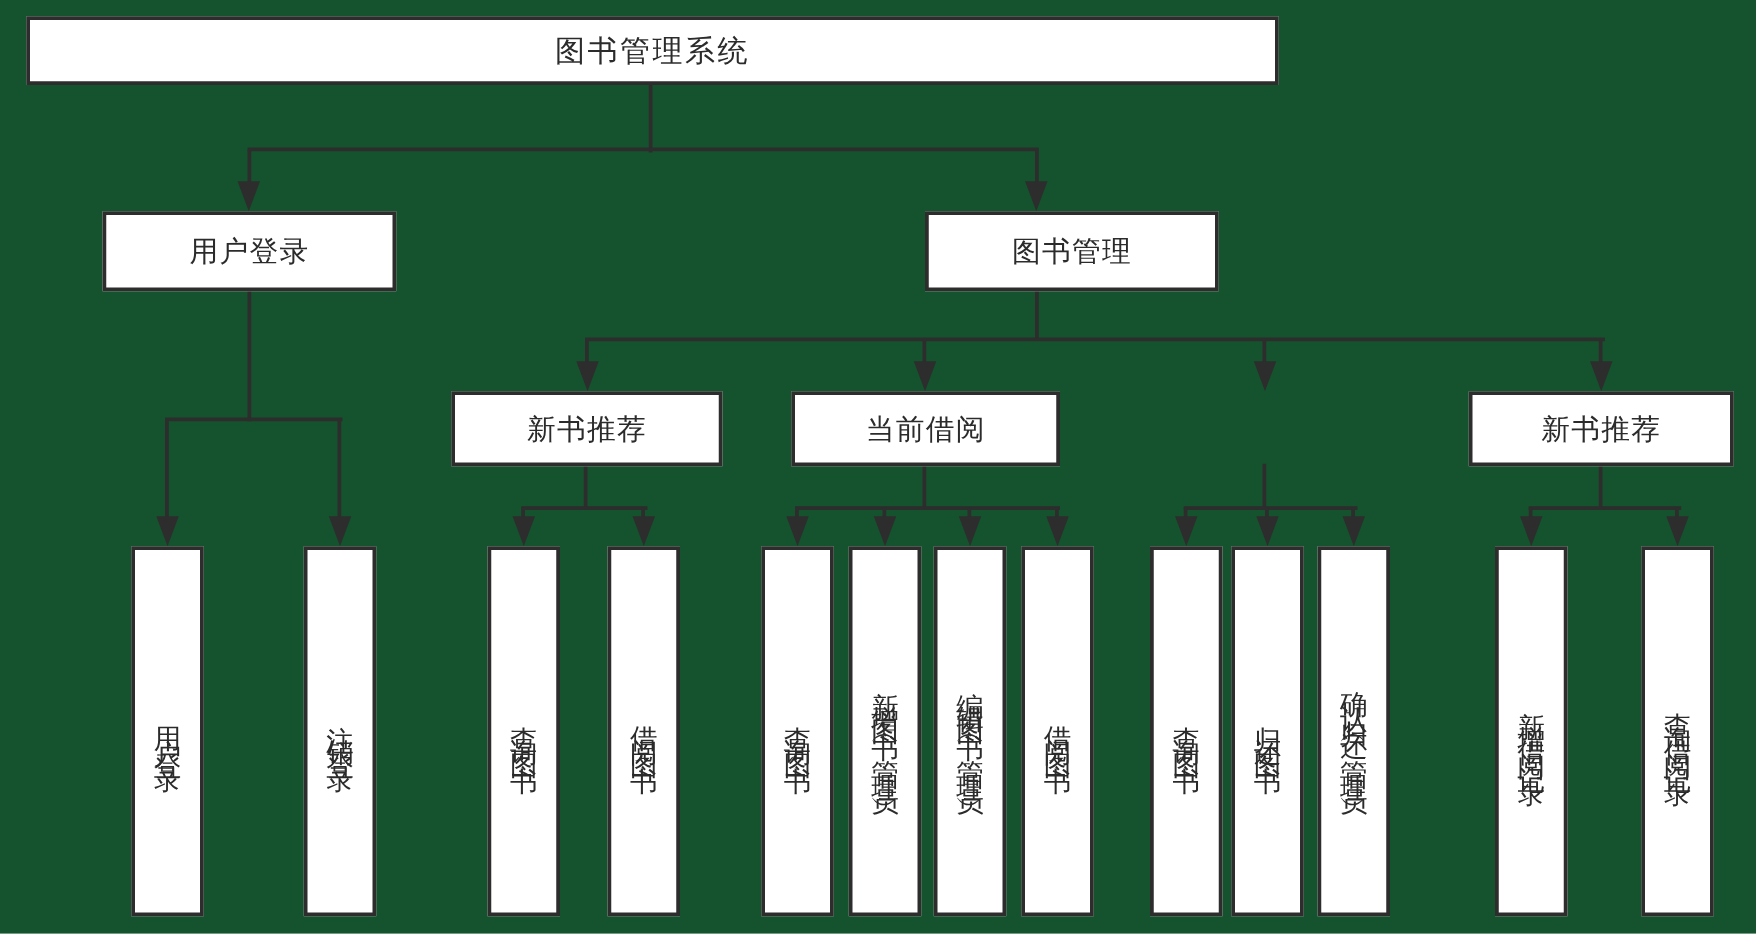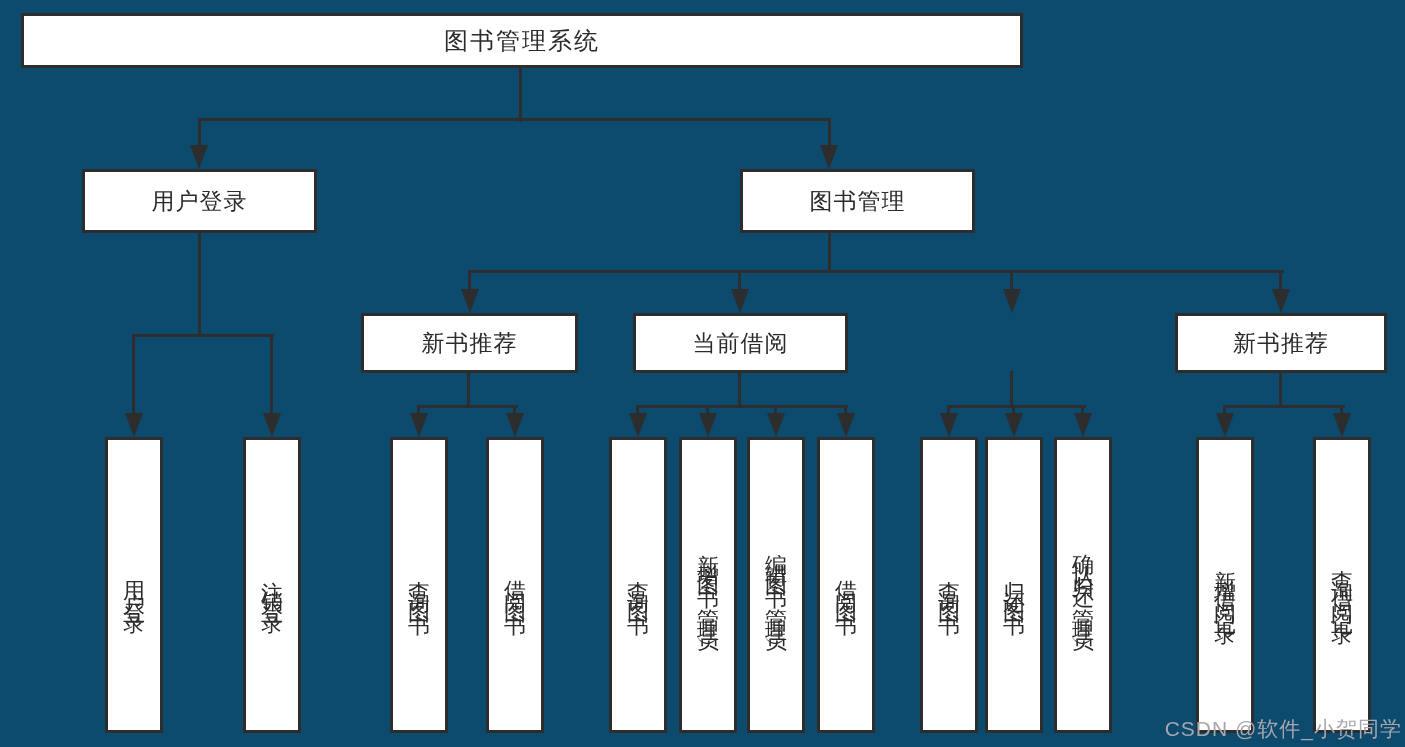--- a/index.html
+++ b/index.html
@@ -1,19 +1,19 @@
 <!DOCTYPE html>
 <html><head>
 <meta charset="utf-8">
 <style>
   html,body { margin:0; padding:0; background:#ffffff; }
   .canvas {
     position:relative;
     width:1405px; height:747px;
-    background:#0c4a6e;
+    background:#14532d;
     font-family:"Liberation Sans", sans-serif;
     overflow:hidden;
   }
   .box {
     position:absolute;
     box-sizing:border-box;
     border:3px solid #2d2d2d;
     background:#ffffff;
     display:flex;
     align-items:center;
@@ -169,15 +169,14 @@
     <span class="vlbl">确认归还（管理员）</span>
   </div>
 
   <div class="box" style="left:1196px;top:437px;width:58px;height:296px">
     <span class="vlbl">新增借阅记录</span>
   </div>
   <div class="box" style="left:1313px;top:437px;width:58px;height:296px">
     <span class="vlbl">查询借阅记录</span>
   </div>
 
-  <div class="watermark">CSDN @软件_小贺同学</div>
 
 </div>
 
 </body></html>

